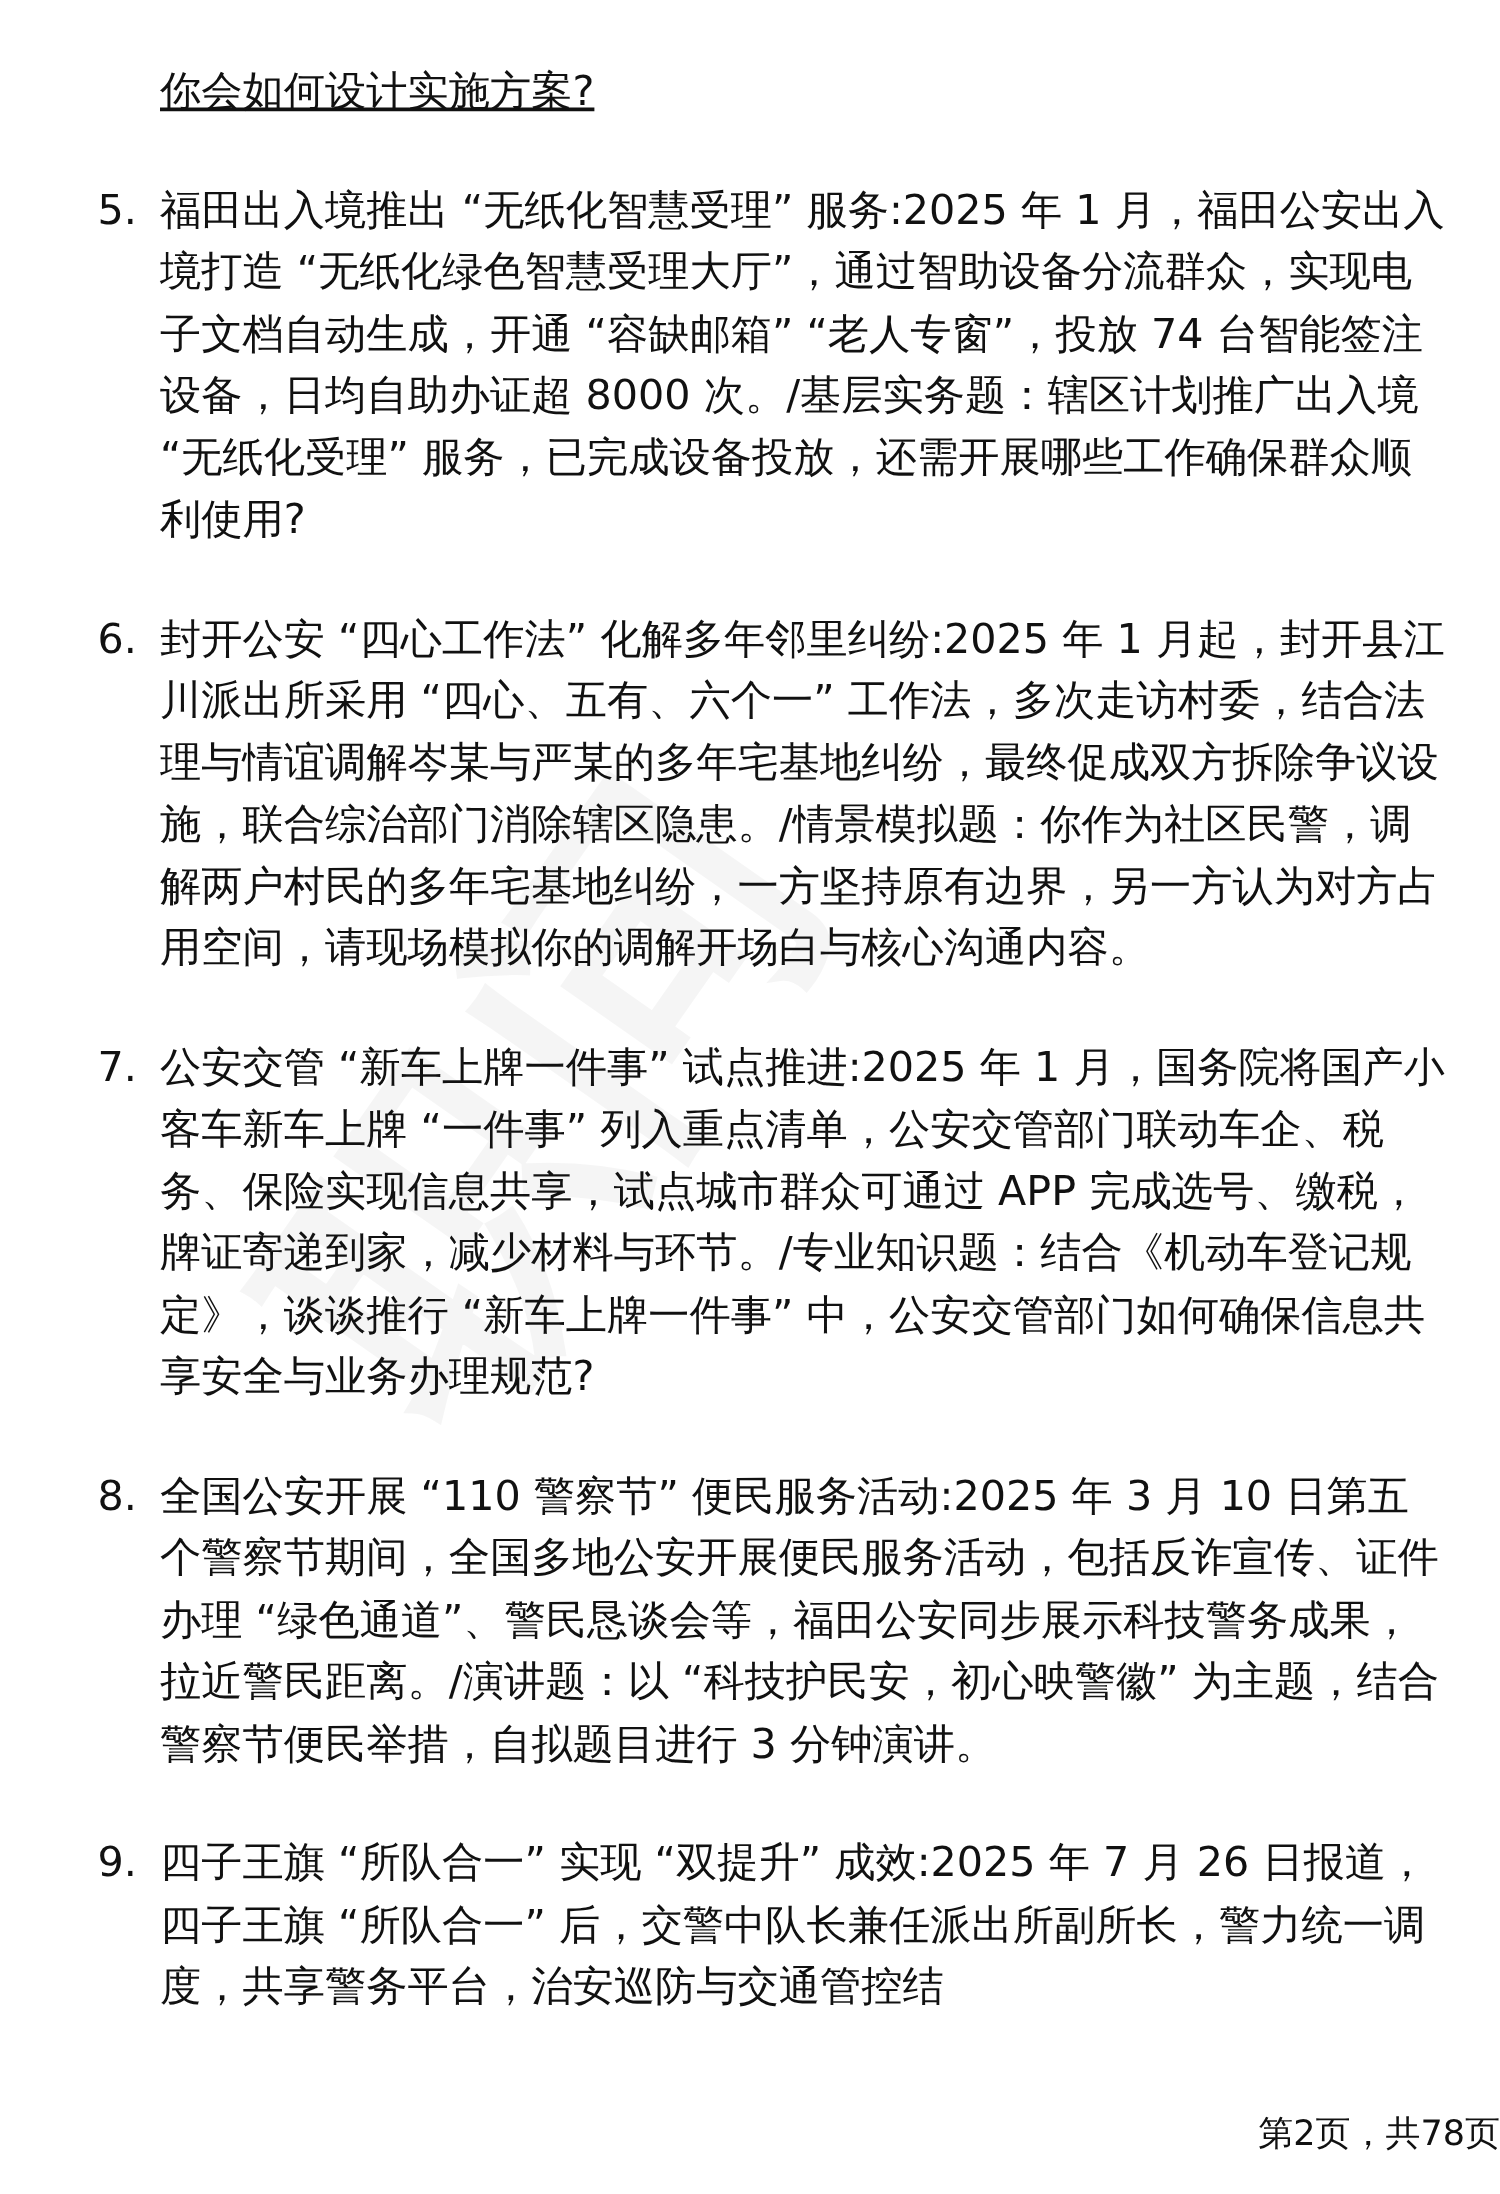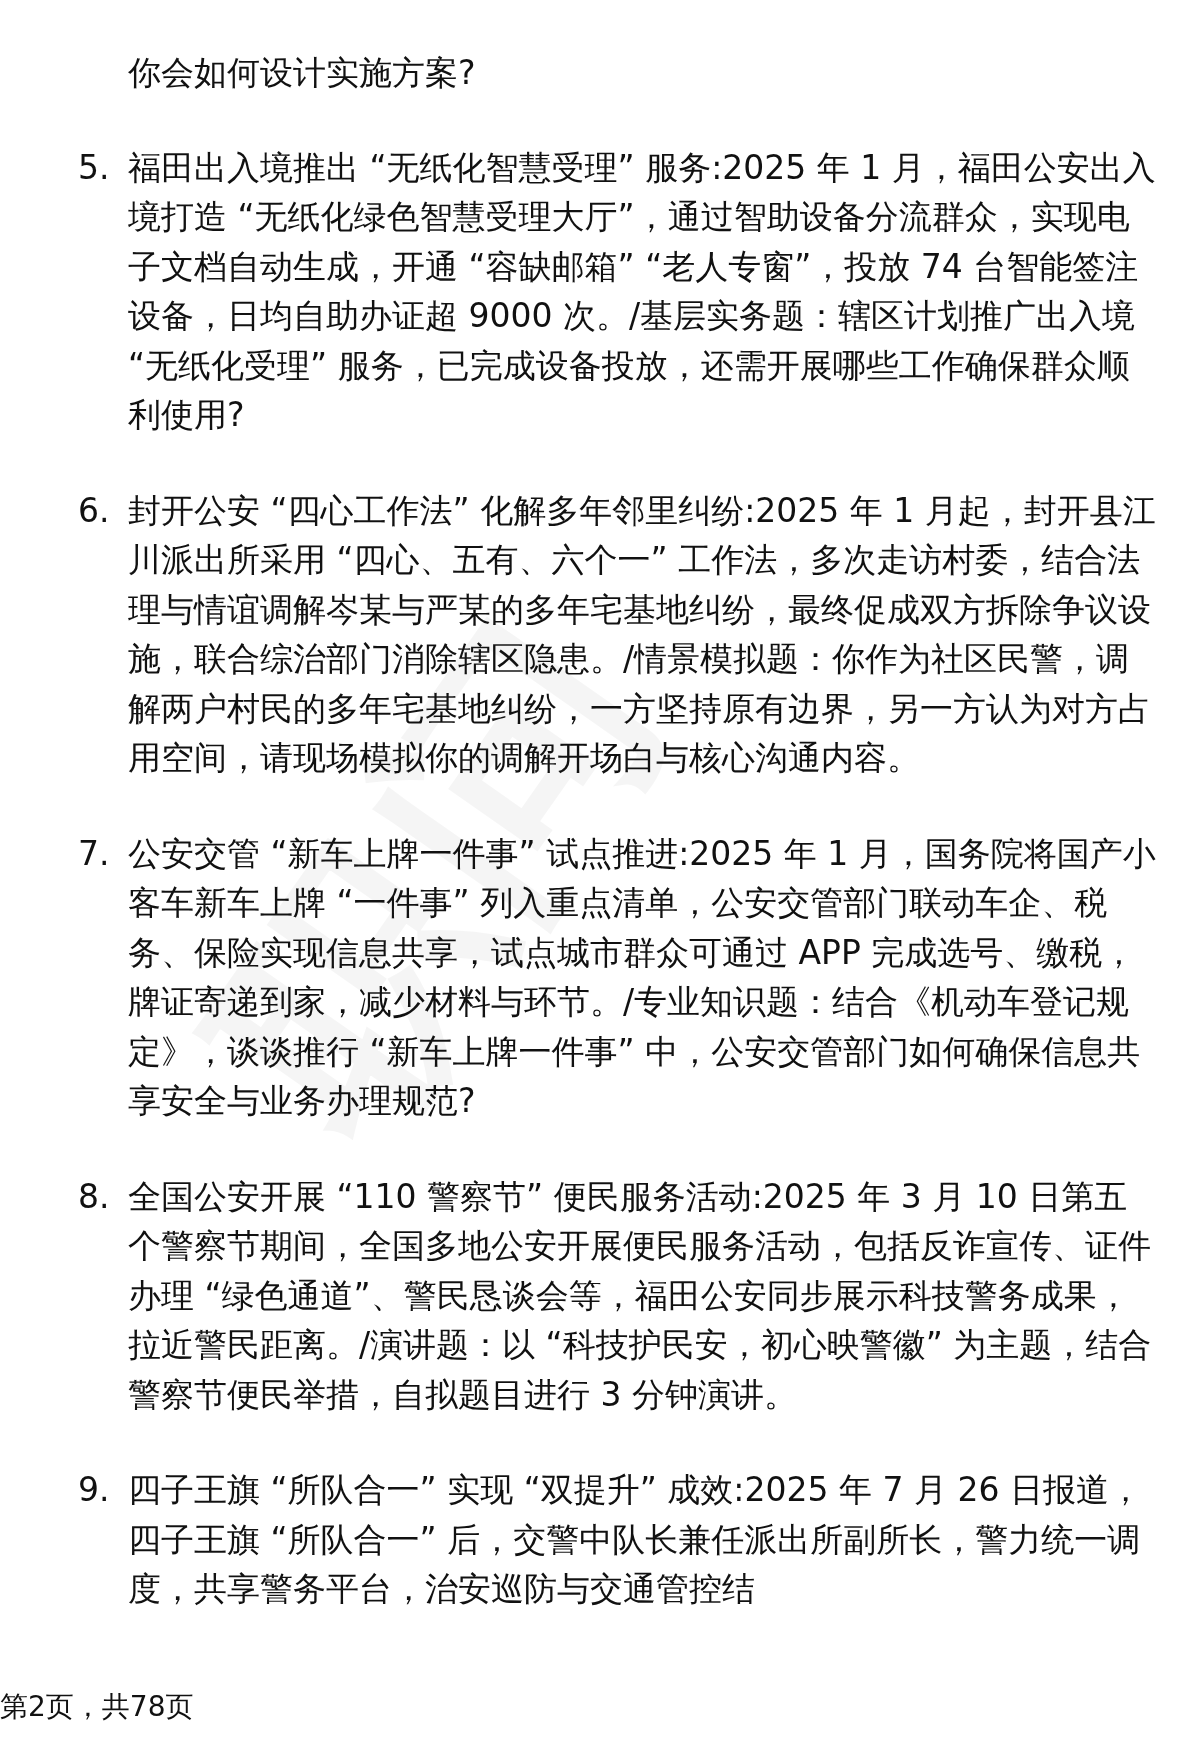--- a/index.html
+++ b/index.html
@@ -4,38 +4,38 @@
 <style>
   html, body { margin: 0; padding: 0; background: #ffffff; }
   body { width: 1200px; height: 1755px; position: relative; overflow: hidden;
          font-family: "DejaVu Sans", "Liberation Sans", sans-serif; color: #111; }
   .page { position: absolute; left: 0; top: 0; width: 1200px; height: 1755px; }
   .watermark { position: absolute; left: 170px; top: 700px; font-size: 260px; color: #000;
                opacity: 0.035; transform: rotate(-55deg); transform-origin: center; white-space: nowrap;
                letter-spacing: 10px; font-weight: bold; pointer-events: none; }
   .content { position: absolute; left: 78px; top: 48px; width: 1080px; }
   .para { font-size: 33px; line-height: 49.5px; }
-  .cont { padding-left: 50px; margin-bottom: 45px; }
+  .cont { padding-left: 50px; margin-bottom: 45px; text-decoration: underline; }
   .item { display: flex; margin-bottom: 46px; }
   .num { width: 50px; flex: 0 0 50px; }
   .text { flex: 1; }
-  .footer { position: absolute; left: 0; width: 1200px; top: 1688px; text-align: left; font-size: 28px; }
+  .footer { position: absolute; left: 0; width: 1200px; top: 1688px; text-align: right; font-size: 28px; }
 </style>
 </head>
 <body>
 
 <div class="page">
   <div class="watermark">职问</div>
 
   <div class="content">
     <div class="para cont">你会如何设计实施方案?</div>
 
     <div class="para item">
       <span class="num">5.</span>
-      <span class="text">福田出入境推出 “无纸化智慧受理” 服务:2025 年 1 月，福田公安出入境打造 “无纸化绿色智慧受理大厅”，通过智助设备分流群众，实现电子文档自动生成，开通 “容缺邮箱” “老人专窗”，投放 74 台智能签注设备，日均自助办证超 9000 次。/基层实务题：辖区计划推广出入境 “无纸化受理” 服务，已完成设备投放，还需开展哪些工作确保群众顺利使用?</span>
+      <span class="text">福田出入境推出 “无纸化智慧受理” 服务:2025 年 1 月，福田公安出入境打造 “无纸化绿色智慧受理大厅”，通过智助设备分流群众，实现电子文档自动生成，开通 “容缺邮箱” “老人专窗”，投放 74 台智能签注设备，日均自助办证超 8000 次。/基层实务题：辖区计划推广出入境 “无纸化受理” 服务，已完成设备投放，还需开展哪些工作确保群众顺利使用?</span>
     </div>
 
     <div class="para item">
       <span class="num">6.</span>
       <span class="text">封开公安 “四心工作法” 化解多年邻里纠纷:2025 年 1 月起，封开县江川派出所采用 “四心、五有、六个一” 工作法，多次走访村委，结合法理与情谊调解岑某与严某的多年宅基地纠纷，最终促成双方拆除争议设施，联合综治部门消除辖区隐患。/情景模拟题：你作为社区民警，调解两户村民的多年宅基地纠纷，一方坚持原有边界，另一方认为对方占用空间，请现场模拟你的调解开场白与核心沟通内容。</span>
     </div>
 
     <div class="para item">
       <span class="num">7.</span>
       <span class="text">公安交管 “新车上牌一件事” 试点推进:2025 年 1 月，国务院将国产小客车新车上牌 “一件事” 列入重点清单，公安交管部门联动车企、税务、保险实现信息共享，试点城市群众可通过 APP 完成选号、缴税，牌证寄递到家，减少材料与环节。/专业知识题：结合《机动车登记规定》，谈谈推行 “新车上牌一件事” 中，公安交管部门如何确保信息共享安全与业务办理规范?</span>

